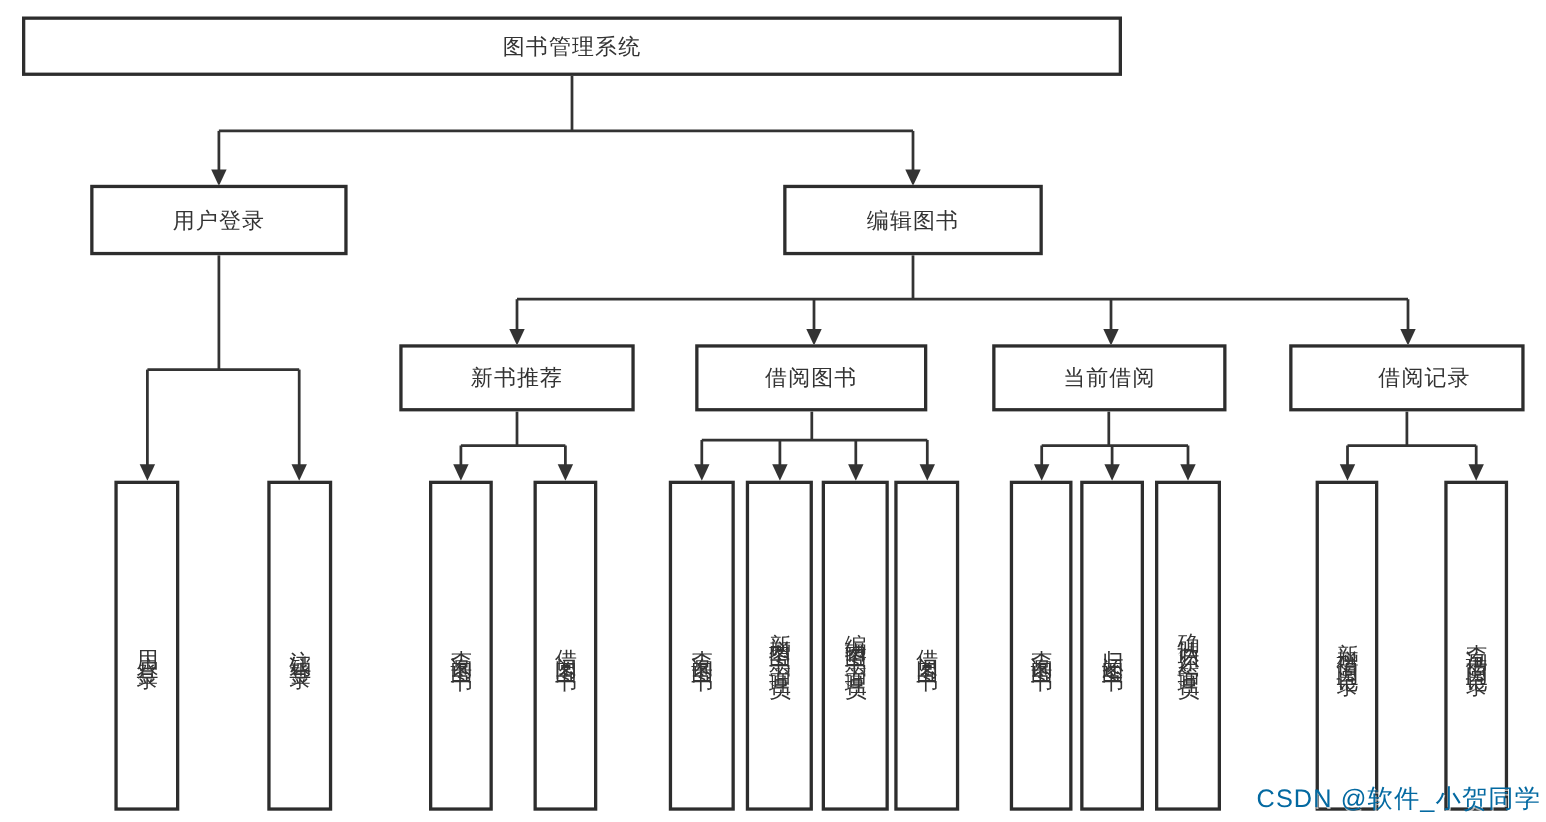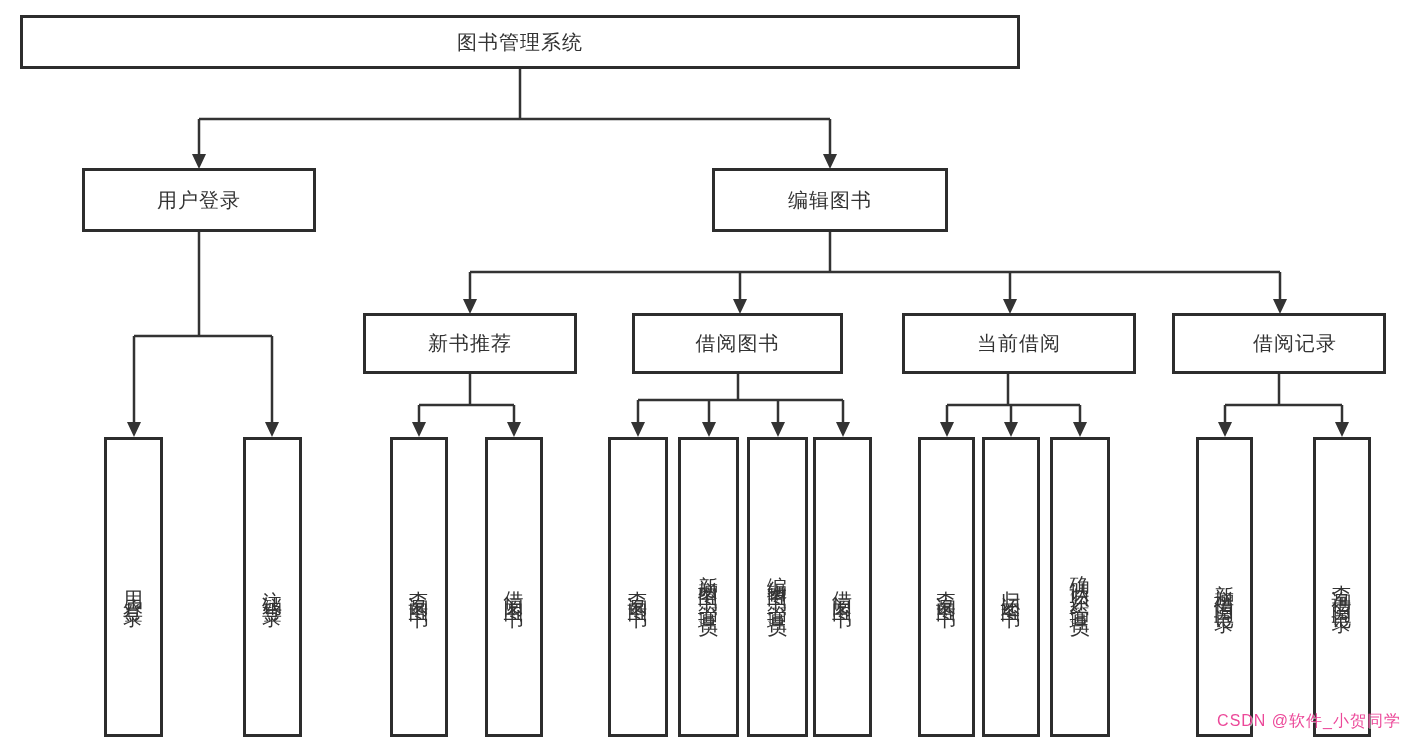--- a/index.html
+++ b/index.html
@@ -35,22 +35,22 @@
     writing-mode: vertical-rl;
     text-orientation: mixed;
     letter-spacing: 6px;
     line-height: 1.1;
   }
   #watermark {
     position: absolute;
     right: 4px;
     top: 711px;
     z-index: 3;
-    font-size: 16px;
-    color: #ec4899;
+    font-size: 23px;
+    color: #0369a1;
     letter-spacing: 1px;
     text-shadow: 1px 1px 0 rgba(255,255,255,0.65);
     white-space: nowrap;
   }
   .stroke { stroke: #333333; stroke-width: 2.5; fill: none; }
   .arrow { fill: #333333; stroke: none; }
 </style>
 </head>
 <body>
 
@@ -142,21 +142,21 @@
   <div class="box hbox" style="left:712px; top:168px; width:236px; height:64px;">
     <span>编辑图书</span>
   </div>
 
   <div class="box hbox" style="left:363px; top:313px; width:214px; height:61px;">
     <span>新书推荐</span>
   </div>
   <div class="box hbox" style="left:632px; top:313px; width:211px; height:61px;">
     <span>借阅图书</span>
   </div>
-  <div class="box hbox" style="left:902px; top:313px; width:234px; height:61px;">
+  <div class="box hbox" style="left:902px; top:313px; width:213px; height:61px;">
     <span>当前借阅</span>
   </div>
   <div class="box hbox" style="left:1172px; top:313px; width:214px; height:61px;padding-left:32px;">
     <span>借阅记录</span>
   </div>
 
   <div class="box vbox" style="left:104px; top:437px; width:59px; height:300px;">
     <span class="vtext">用户登录</span>
   </div>
   <div class="box vbox" style="left:243px; top:437px; width:59px; height:300px;">

